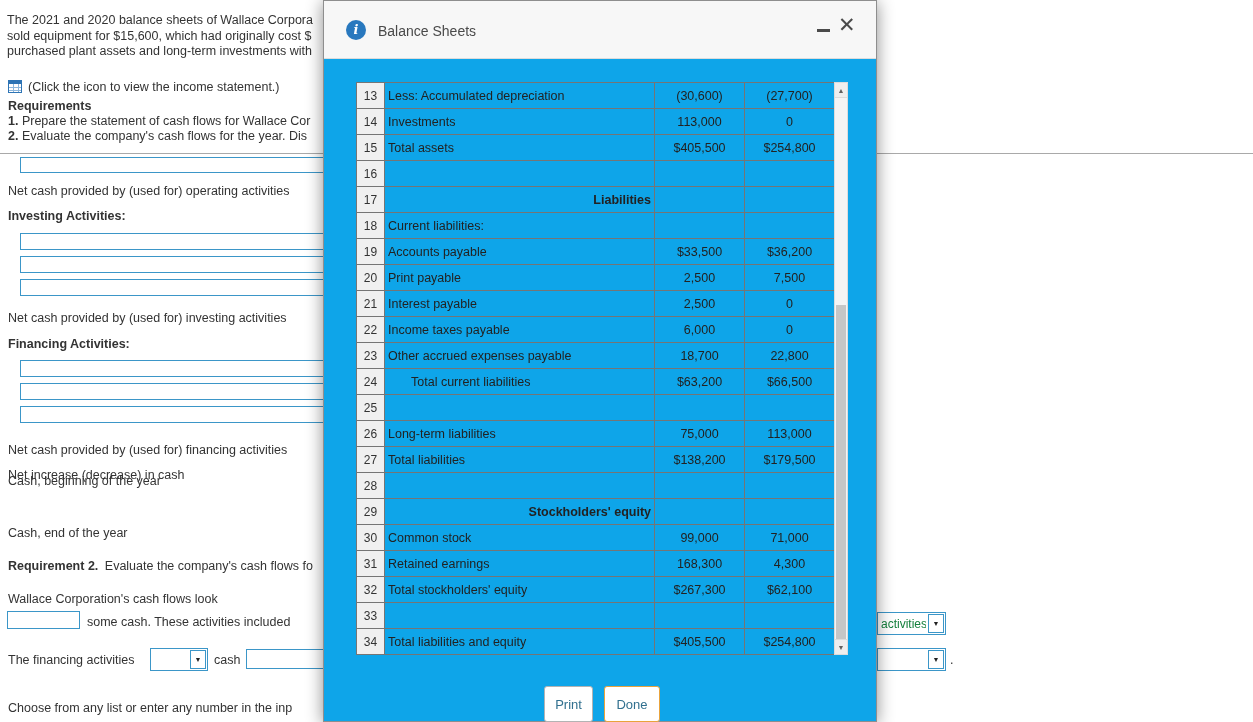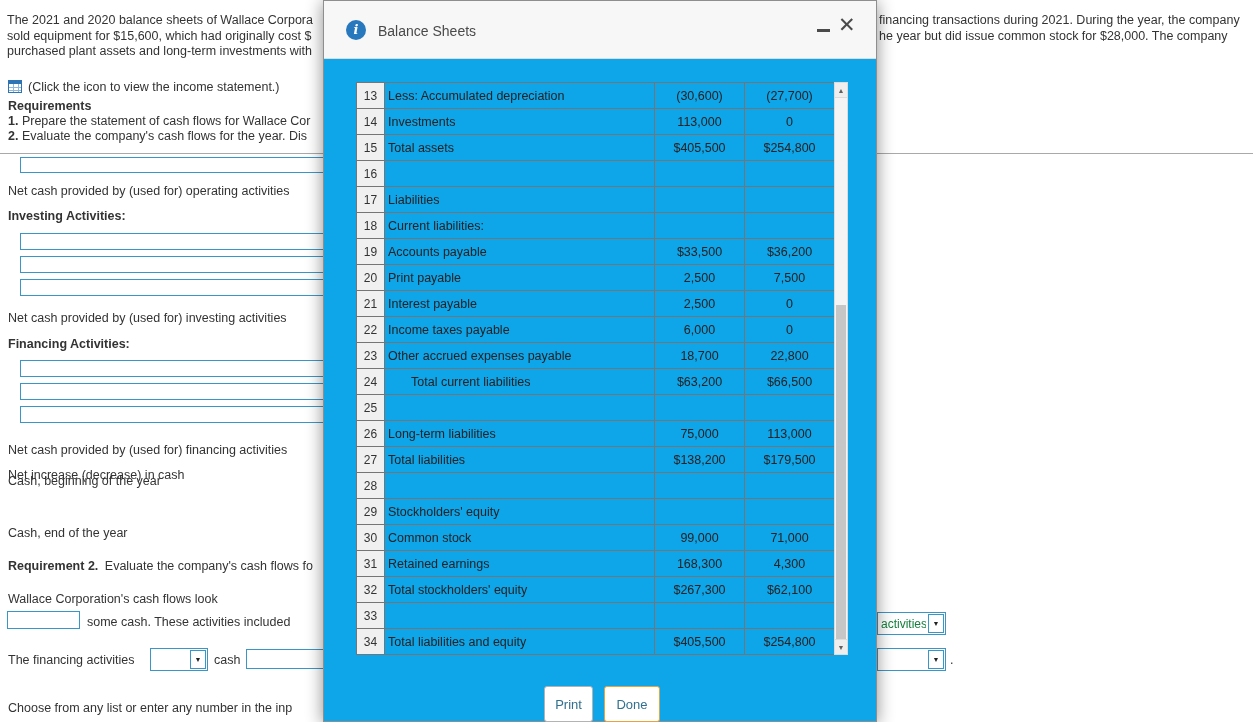--- a/index.html
+++ b/index.html
@@ -28,21 +28,21 @@
   .info-icon::after{content:"i";position:absolute;left:0;right:0;top:2px;text-align:center;color:#fff;font:italic bold 13px "DejaVu Serif",serif}
   .modal-title{position:absolute;left:54px;top:22px;font-size:14px;color:#4a4a4a}
   .min-btn{position:absolute;left:492px;top:22px;width:16px;height:16px;cursor:pointer}
   .min-btn::after{content:"";position:absolute;left:1px;top:6px;width:13px;height:3px;background:#4a4a4a}
   .close-btn{position:absolute;left:514px;top:13px;font-size:21px;color:#4a4a4a;cursor:pointer;line-height:1}
   
   .bs-table{position:absolute;left:32px;top:81px;width:478px;table-layout:fixed;border-collapse:collapse;font-size:12.5px;color:#222;border:1px solid #4a4a4a}
   .bs-table td{border:1px solid #757575;height:26px;padding:0;overflow:hidden;white-space:nowrap;vertical-align:middle}
   .bs-table td.rownum{background:#f0f0f0;text-align:center;font-size:12px;color:#333}
   .bs-table td.lbl{padding:0 3px}
-  .bs-table td.lbl.hdr{text-align:left;font-weight:normal}
+  .bs-table td.lbl.hdr{text-align:right;font-weight:bold}
   .bs-table td.lbl.ind{padding-left:26px}
   .vflex{display:flex;justify-content:center;align-items:center;padding:0 4px}
   
   .scrollbar{position:absolute;left:510px;top:81px;width:14px;height:573px;background:#f4f4f4;border:1px solid #dcdcdc}
   .sb-arrow{position:absolute;left:0;width:12px;height:15px;background:#eeeeee;display:flex;align-items:center;justify-content:center}
   .sb-arrow::after{font-size:7px;color:#606060}
   .sb-up{top:0;border-bottom:1px solid #dcdcdc}
   .sb-up::after{content:"▲"}
   .sb-down{bottom:0;border-top:1px solid #dcdcdc}
   .sb-down::after{content:"▼"}
@@ -56,24 +56,20 @@
 <body>
 
 <div class="screen">
 
   <div class="abs txt" style="left:7px;top:13px;line-height:15.5px">
     <div>The 2021 and 2020 balance sheets of Wallace Corpora</div>
     <div>sold equipment for $15,600, which had originally cost $</div>
     <div>purchased plant assets and long-term investments with</div>
   </div>
 
-  <div class="abs txt" style="left:879px;top:13px;line-height:15.5px">
-    <div>financing transactions during 2021. During the year, the company</div>
-    <div>he year but did issue common stock for $28,000. The company</div>
-  </div>
 
   <div class="abs txt" style="left:8px;top:80px">
     <span class="table-icon"></span><span>(Click the icon to view the income statement.)</span>
   </div>
 
   <div class="abs txt bold" style="left:8px;top:99px">Requirements</div>
   <div class="abs txt" style="left:8px;top:114px">
     <span class="bold">1.</span>
     <span>Prepare the statement of cash flows for Wallace Cor</span>
   </div>

